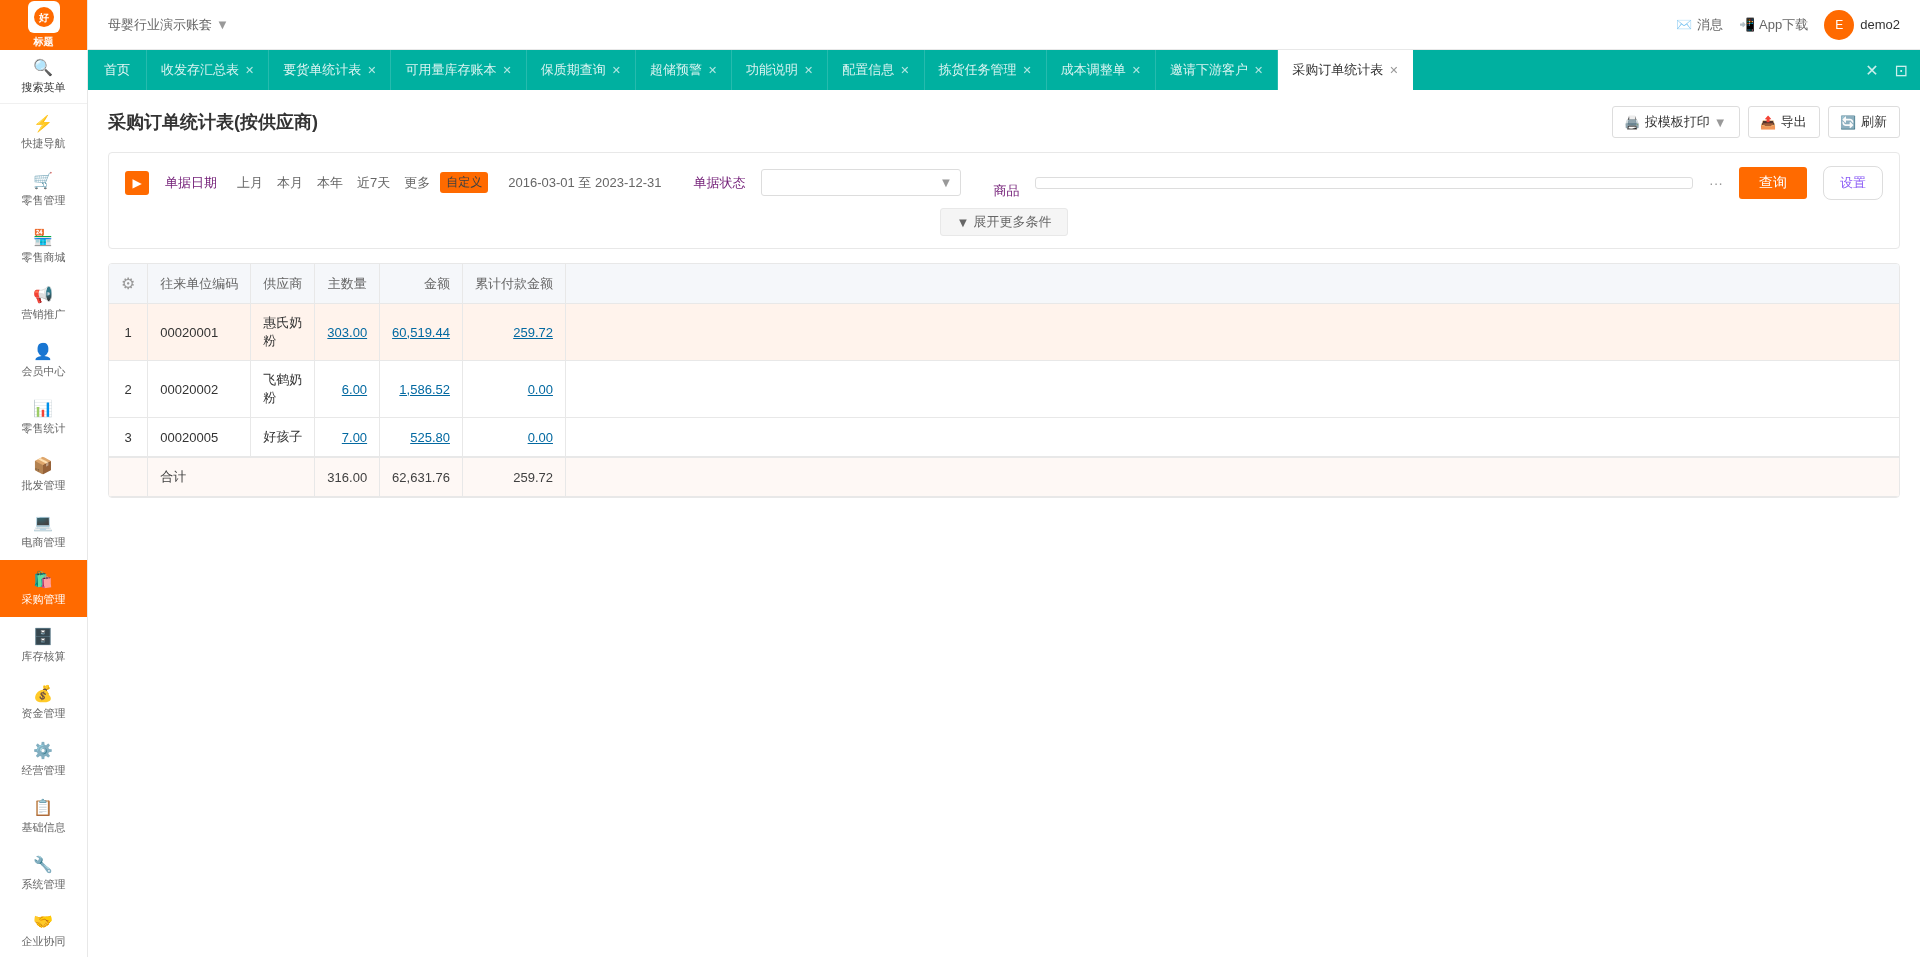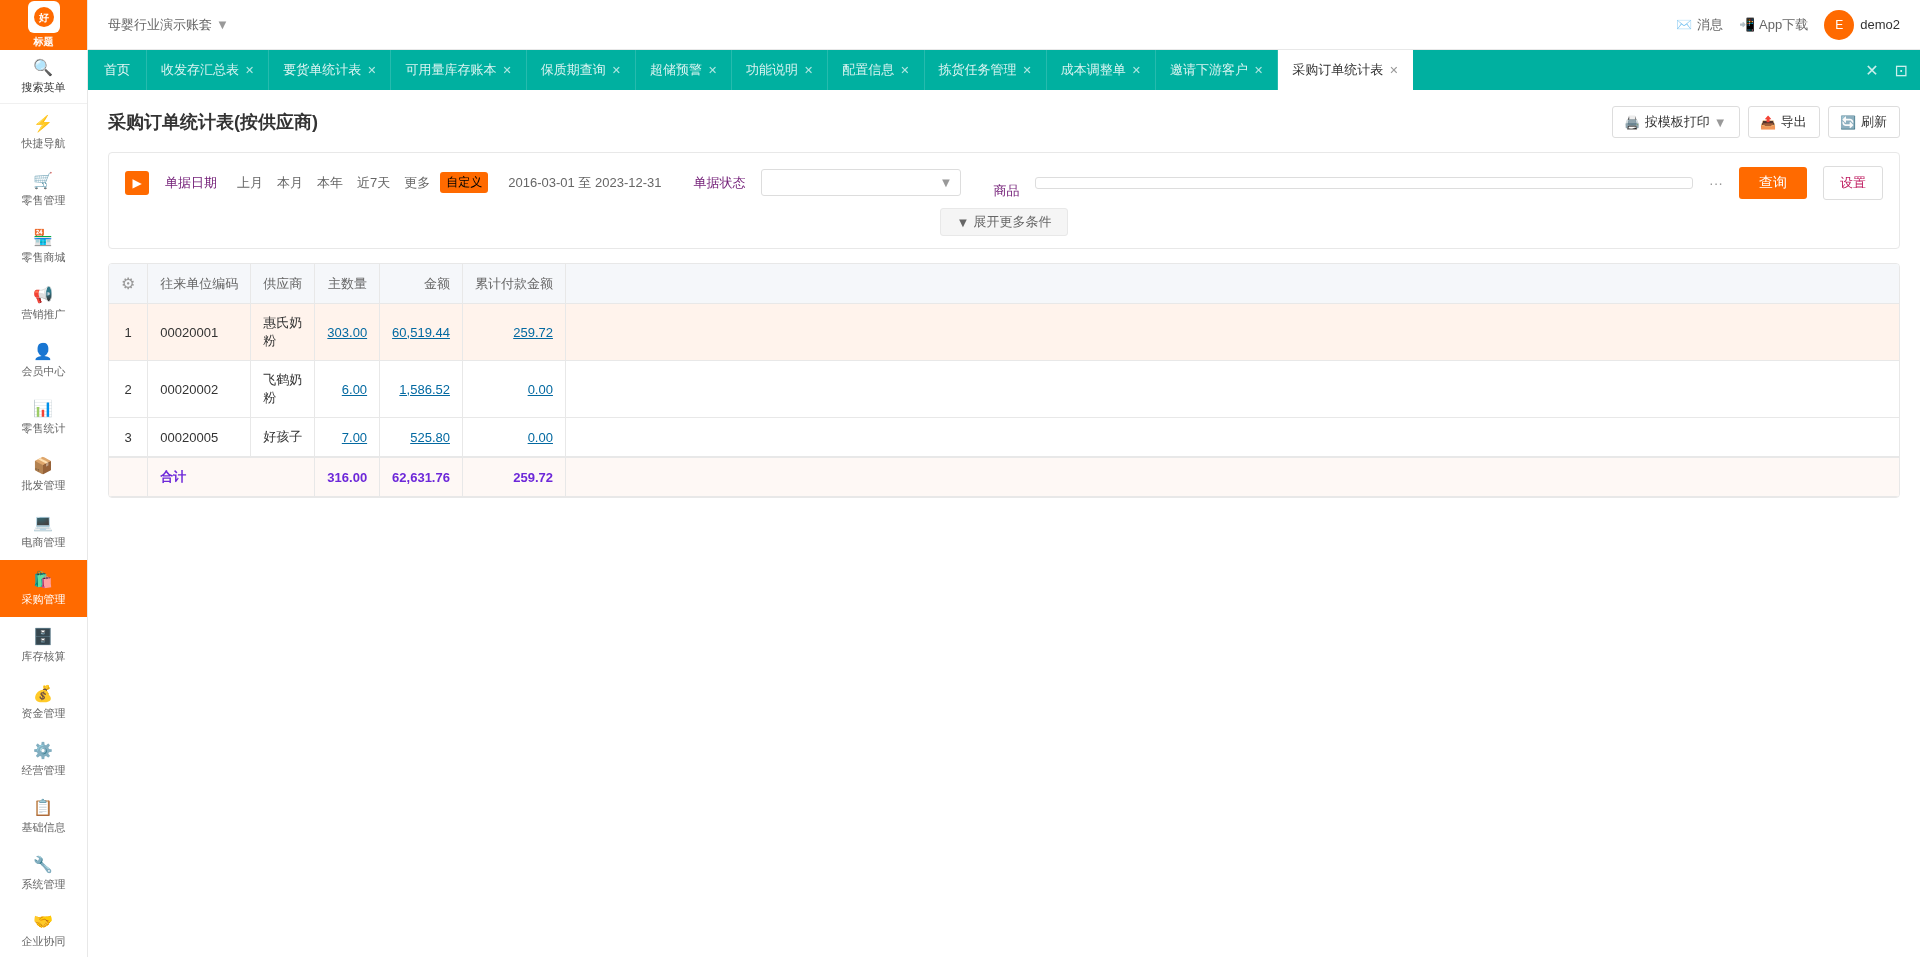--- a/index.html
+++ b/index.html
@@ -54,41 +54,41 @@
     .btn-export { display: flex; align-items: center; gap: 4px; padding: 6px 12px; border: 1px solid #ddd; background: #fff; color: #333; font-size: 13px; cursor: pointer; border-radius: 3px; }
     .btn-refresh { display: flex; align-items: center; gap: 4px; padding: 6px 12px; border: 1px solid #ddd; background: #fff; color: #333; font-size: 13px; cursor: pointer; border-radius: 3px; }
 
     
     .filter-area { background: #fff; border: 1px solid #e8e8e8; border-radius: 4px; padding: 12px 16px; margin-bottom: 14px; }
     .filter-row { display: flex; align-items: center; gap: 16px; flex-wrap: wrap; }
     .filter-toggle { width: 24px; height: 24px; background: #ff6a00; color: #fff; border-radius: 3px; display: flex; align-items: center; justify-content: center; cursor: pointer; font-size: 12px; flex-shrink: 0; }
     .filter-label { font-size: 13px; color: #701a75; white-space: nowrap; }
     .filter-date-shortcuts { display: flex; gap: 6px; align-items: center; }
     .date-shortcut { font-size: 13px; color: #666; cursor: pointer; padding: 2px 4px; }
-    .date-tag { background: #ff6a00; color: #000000; font-size: 12px; padding: 2px 6px; border-radius: 3px; cursor: pointer; }
+    .date-tag { background: #ff6a00; color: #404040; font-size: 12px; padding: 2px 6px; border-radius: 3px; cursor: pointer; }
     .filter-date-range { font-size: 13px; color: #666; margin-left: 4px; }
     .filter-select { border: 1px solid #ddd; border-radius: 3px; padding: 5px 8px; font-size: 13px; color: #333; background: #fff; min-width: 120px; cursor: pointer; display: flex; align-items: center; justify-content: space-between; }
     .filter-select-wide { min-width: 200px; }
     .filter-more-icon { color: #999; font-size: 14px; cursor: pointer; }
     .btn-query { background: #ff6a00; color: #fff; border: none; padding: 7px 20px; border-radius: 3px; font-size: 14px; cursor: pointer; }
-    .btn-settings { background: #fff; color: #be185d; border: 1px solid #ddd; padding: 7px 16px; border-radius: 3px; font-size: 13px; cursor: pointer; }
+    .btn-settings { background: #fff; color: #8b5cf6; border: 1px solid #ddd; padding: 7px 16px; border-radius: 8px; font-size: 13px; cursor: pointer; }
     .filter-expand { display: flex; align-items: center; justify-content: center; margin-top: 8px; }
     .expand-btn { display: flex; align-items: center; gap: 4px; color: #666; font-size: 13px; cursor: pointer; background: #f5f5f5; border: 1px solid #e8e8e8; padding: 4px 16px; border-radius: 3px; }
 
     
     .data-table { width: 100%; border-collapse: collapse; font-size: 13px; }
     .data-table th { background: #f5f7fa; padding: 10px 12px; text-align: left; font-weight: normal; color: #666; border-bottom: 1px solid #e8e8e8; border-right: 1px solid #e8e8e8; white-space: nowrap; }
     .data-table th:last-child { border-right: none; }
     .data-table td { padding: 10px 12px; border-bottom: 1px solid #e8e8e8; border-right: 1px solid #e8e8e8; color: #333; }
     .data-table td:last-child { border-right: none; }
     .data-table tr.highlighted { background: #fff3ec; }
     .data-table .link-text { color: #0369a1; text-decoration: underline; cursor: pointer; }
     .data-table .num-col { text-align: right; }
     .table-footer { background: #fef8f5; border-top: 2px solid #e8e8e8; }
-    .table-footer td { padding: 10px 12px; font-weight: bold; color: #6d28d9; border-right: 1px solid #e8e8e8; }
+    .table-footer td { padding: 10px 12px; font-weight: normal; color: #404040; border-right: 1px solid #e8e8e8; }
     .table-wrapper { border: 1px solid #e8e8e8; border-radius: 4px; overflow: hidden; }
     .settings-icon { color: #999; cursor: pointer; font-size: 16px; }
   </style>
 </head>
 <body>
 
 <div class="sidebar">
   <div class="sidebar-logo">
     <div class="sidebar-logo-inner">
       <div class="sidebar-logo-icon">
@@ -323,21 +323,21 @@
 
       <div class="table-wrapper">
         <table class="data-table">
           <thead>
             <tr>
               <th style="width:40px; text-align:center;">
                 <span class="settings-icon">⚙</span>
               </th>
               <th>往来单位编码</th>
               <th>供应商</th>
-              <th style="text-align:right;font-family:Liberation Mono, monospace;">主数量</th>
+              <th style="text-align:center;font-family:Liberation Mono, monospace;">主数量</th>
               <th style="text-align:right;">金额</th>
               <th style="text-align:right;">累计付款金额</th>
               <th style="width:100%;"></th>
             </tr>
           </thead>
           <tbody>
             <tr class="highlighted">
               <td style="text-align:center;">1</td>
               <td>00020001</td>
               <td>惠氏奶粉</td>

